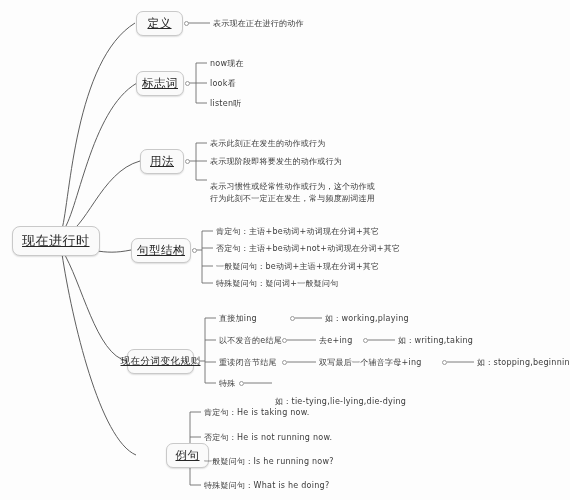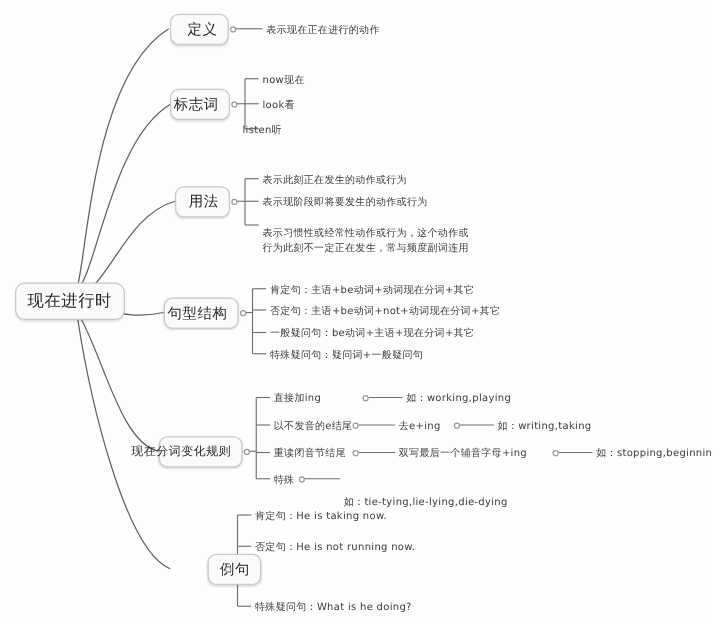--- a/index.html
+++ b/index.html
@@ -29,24 +29,25 @@
   }
   .node {
     position: absolute;
     box-sizing: border-box;
     background: #fafafa;
     border: 1px solid #c9c9c9;
     border-radius: 7px;
     box-shadow: 0 1px 1.5px rgba(0,0,0,0.12);
     display: flex;
     align-items: center;
-    justify-content: flex-end;
+    justify-content: center;
     white-space: nowrap;
     letter-spacing: 0.5px;
     color: #262626;
+    text-decoration: underline;
   }
   .node.root {
     font-size: 13px;
     padding: 0 9px;
     height: 30px;
     border-radius: 8px;
   }
   .node.main {
     font-size: 11.5px;
     padding: 0 8px;
@@ -145,21 +146,21 @@
   </div>
   <div class="dot" style="left:184px; top:21px;"></div>
   <div class="leaf" style="left:213px; top:18px;">表示现在正在进行的动作</div>
 
   <div class="node main" style="left:136px; top:71px; width:48px;">
     <span>标志词</span>
   </div>
   <div class="dot" style="left:185px; top:81px;"></div>
   <div class="leaf" style="left:210px; top:58px;">now现在</div>
   <div class="leaf" style="left:210px; top:78px;">look看</div>
-  <div class="leaf" style="left:194px; top:98px;">listen听</div>
+  <div class="leaf" style="left:210px; top:98px;">listen听</div>
 
   <div class="node main" style="left:140px; top:149px; width:44px;">
     <span>用法</span>
   </div>
   <div class="dot" style="left:185px; top:159px;"></div>
   <div class="leaf" style="left:210px; top:138px;">表示此刻正在发生的动作或行为</div>
   <div class="leaf" style="left:210px; top:156px;">表示现阶段即将要发生的动作或行为</div>
   <div class="leaf wrap" style="left:210px; top:181px;">表示习惯性或经常性动作或行为，这个动作或行为此刻不一定正在发生，常与频度副词连用</div>
 
   <div class="node main" style="left:131px; top:238px; width:60px;">
@@ -195,15 +196,16 @@
   <div class="leaf" style="left:219px; top:378px;">特殊</div>
   <div class="dot" style="left:239px; top:381px;"></div>
   <div class="leaf" style="left:275px; top:396px;text-align:center;">如：tie-tying,lie-lying,die-dying</div>
 
   <div class="node main" style="left:136px; top:443px; width:43px;margin-left:30px;">
     <span>例句</span>
   </div>
   <div class="dot" style="left:180px; top:453px;"></div>
   <div class="leaf" style="left:204px; top:407px;">肯定句：He is taking now.</div>
   <div class="leaf" style="left:204px; top:432px;">否定句：He is not running now.</div>
+  <div class="leaf" style="left:204px; top:456px;">一般疑问句：Is he running now?</div>
   <div class="leaf" style="left:204px; top:480px;">特殊疑问句：What is he doing?</div>
 
 </div>
 
 </body></html>

